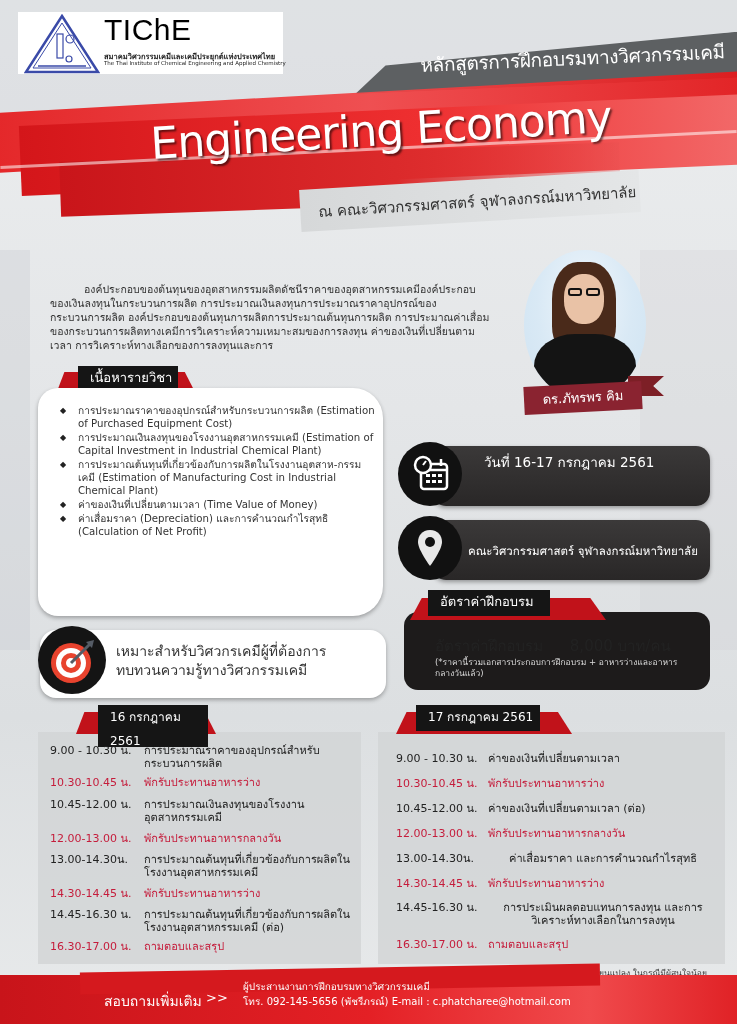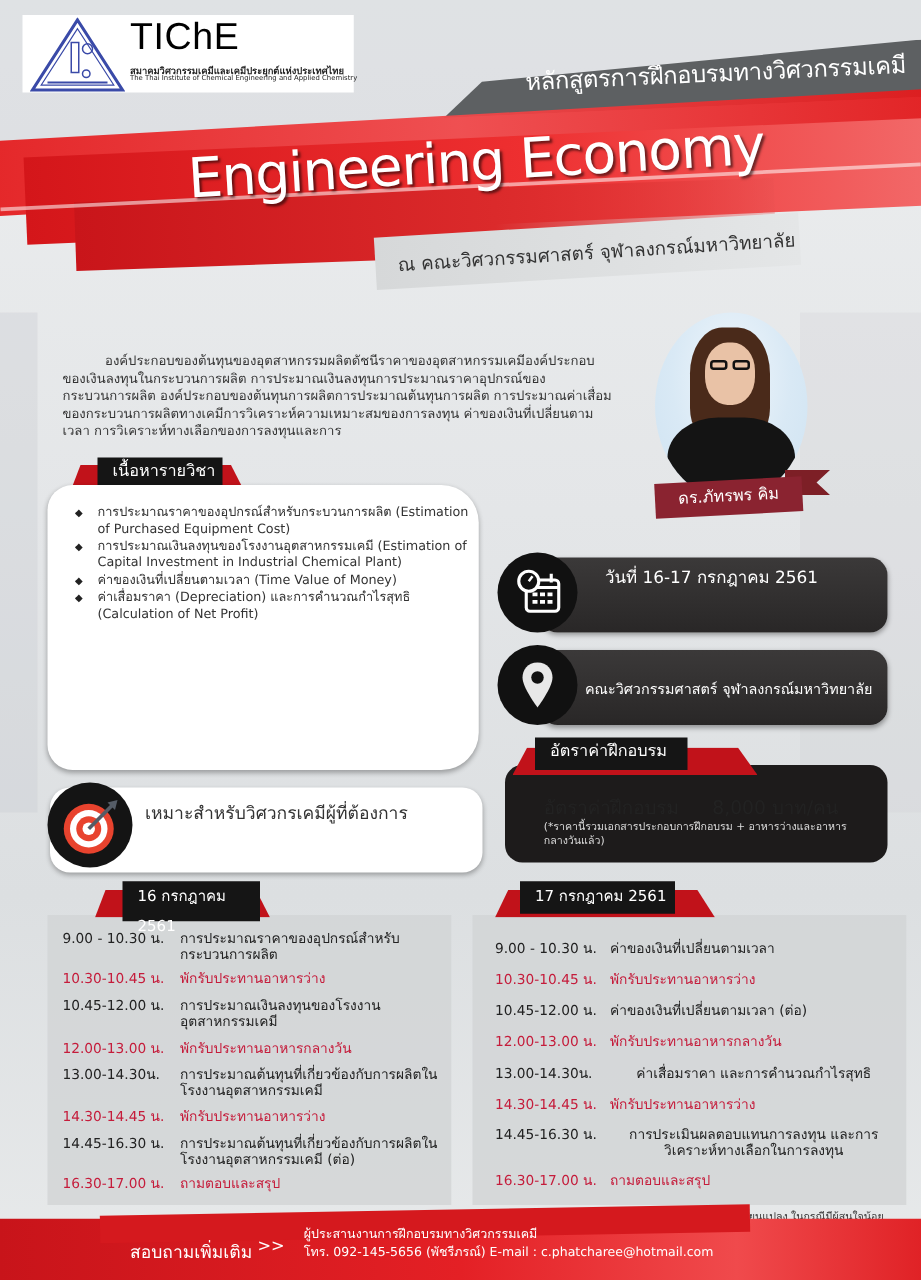--- a/index.html
+++ b/index.html
@@ -162,36 +162,38 @@
 </div>
 <div class="abs name-ribbon-tail"></div>
 <div class="abs name-ribbon">ดร.ภัทรพร คิม</div>
 
 <div class="abs section-tag-red" style="left:56px;top:372px;width:140px;height:22px;"></div>
 <div class="abs section-tag-black" style="left:78px;top:366px;width:100px;height:26px;">เนื้อหารายวิชา</div>
 <div class="abs content-box"></div>
 <ul class="abs content-list">
   <li>การประมาณราคาของอุปกรณ์สำหรับกระบวนการผลิต (Estimation of Purchased Equipment Cost)</li>
   <li>การประมาณเงินลงทุนของโรงงานอุตสาหกรรมเคมี (Estimation of Capital Investment in Industrial Chemical Plant)</li>
+  <li>การประมาณต้นทุนที่เกี่ยวข้องกับการผลิตในโรงงานอุตสาห-กรรมเคมี (Estimation of Manufacturing Cost in Industrial Chemical Plant)</li>
   <li>ค่าของเงินที่เปลี่ยนตามเวลา (Time Value of Money)</li>
   <li>ค่าเสื่อมราคา (Depreciation) และการคำนวณกำไรสุทธิ (Calculation of Net Profit)</li>
 </ul>
 
 <div class="abs target-box"></div>
 <div class="abs target-circle"></div>
 <svg class="abs" style="left:48px;top:636px;width:50px;height:50px" viewBox="0 0 50 50">
   <circle cx="23" cy="27" r="20" fill="#e8432e"></circle>
   <circle cx="23" cy="27" r="15" fill="#fff"></circle>
   <circle cx="23" cy="27" r="10" fill="#e8432e"></circle>
   <circle cx="23" cy="27" r="5" fill="#fff"></circle>
   <line x1="23" y1="27" x2="42" y2="8" stroke="#555c66" stroke-width="3"></line>
   <polygon points="38,6 46,4 44,12" fill="#555c66"></polygon>
 </svg>
 <div class="abs target-text">
   <div>เหมาะสำหรับวิศวกรเคมีผู้ที่ต้องการ</div>
+  <div>ทบทวนความรู้ทางวิศวกรรมเคมี</div>
 </div>
 
 <div class="abs pill" style="left:432px;top:446px;width:278px;height:60px;"></div>
 <div class="abs pill-icon" style="left:398px;top:442px;"></div>
 <svg class="abs" style="left:412px;top:455px;width:38px;height:38px" viewBox="0 0 38 38">
   <rect x="9" y="9" width="26" height="25" rx="3" fill="none" stroke="#fff" stroke-width="2.5"></rect>
   <line x1="9" y1="15" x2="35" y2="15" stroke="#fff" stroke-width="2.5"></line>
   <g fill="#fff">
       <rect x="14" y="19" width="4" height="3"></rect>
       <rect x="20" y="19" width="4" height="3"></rect>
@@ -220,21 +222,21 @@
 <div class="abs section-tag-red" style="left:410px;top:598px;width:196px;height:22px;"></div>
 <div class="abs section-tag-black" style="left:428px;top:590px;width:122px;height:26px;">อัตราค่าฝึกอบรม</div>
 <div class="abs fee-main">
   <span>อัตราค่าฝึกอบรม</span>
   <span style="margin-left:22px">8,000 บาท/คน</span>
 </div>
 <div class="abs fee-note">(*ราคานี้รวมเอกสารประกอบการฝึกอบรม + อาหารว่างและอาหารกลางวันแล้ว)</div>
 
 <div class="abs sched-panel" style="left:38px;top:732px;width:323px;height:232px;"></div>
 <div class="abs section-tag-red" style="left:76px;top:712px;width:140px;height:22px;"></div>
-<div class="abs section-tag-black" style="left:98px;top:705px;width:110px;height:32px;font-size:12px">16 กรกฎาคม 2561</div>
+<div class="abs section-tag-black" style="left:98px;top:705px;width:110px;height:42px;font-size:12px">16 กรกฎาคม 2561</div>
 
 <div id="day1rows">
     <div class="sched-row" style="left: 50px; top: 744px; width: 306px;">
       <span class="t">9.00 - 10.30 น.</span>
       <span class="d" style="left: 94px; width: 212px;">การประมาณราคาของอุปกรณ์สำหรับกระบวนการผลิต</span>
     </div>
     <div class="sched-row brk" style="left: 50px; top: 776px; width: 306px;">
       <span class="t">10.30-10.45 น.</span>
       <span class="d" style="left: 94px; width: 212px;">พักรับประทานอาหารว่าง</span>
     </div>

